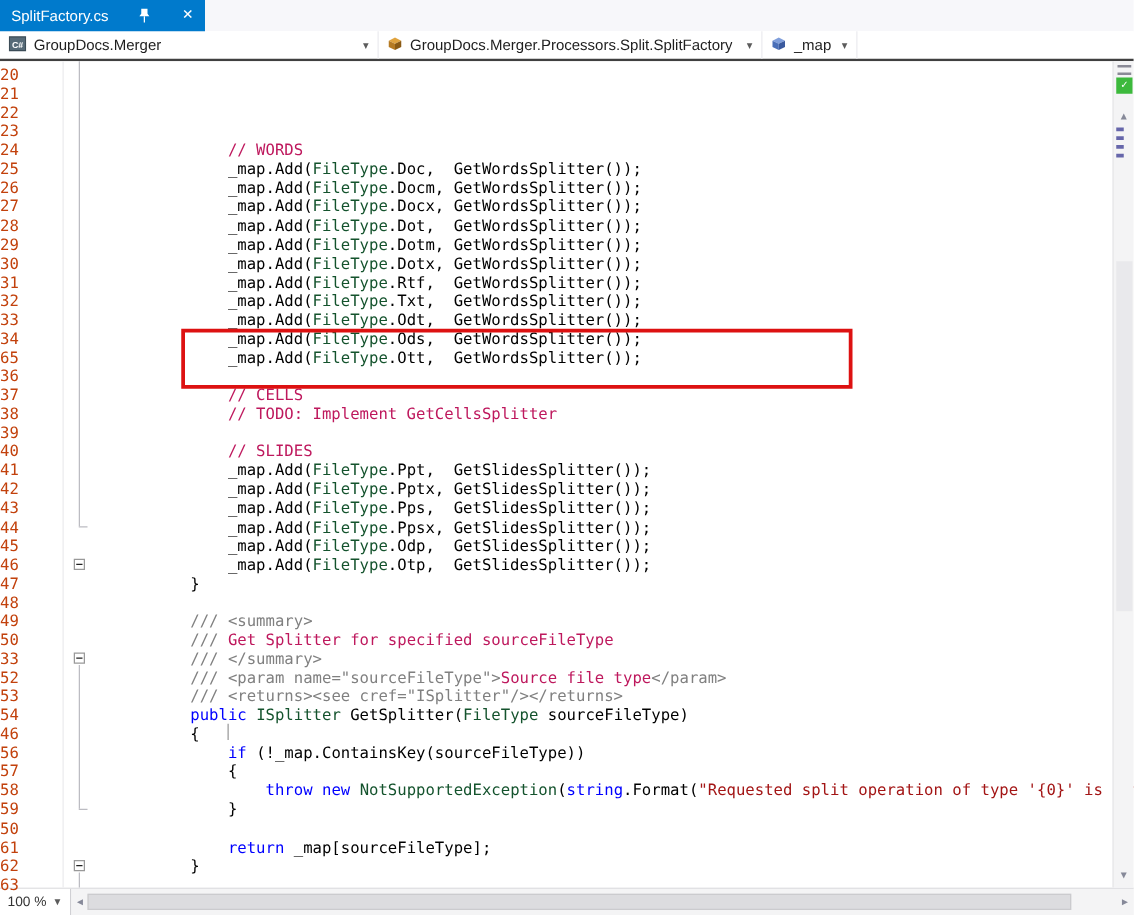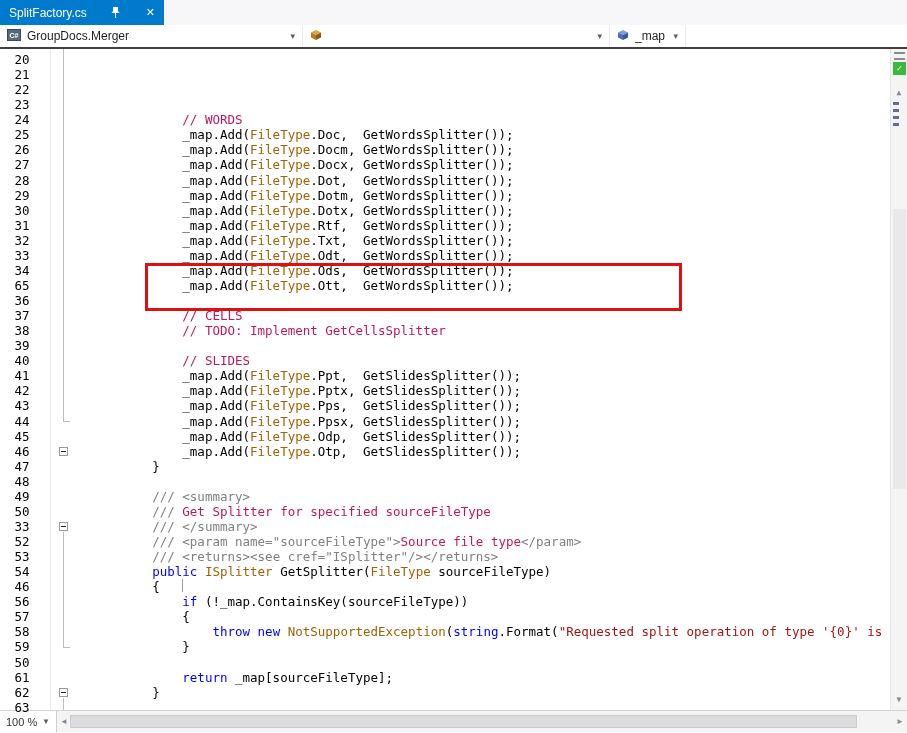--- a/index.html
+++ b/index.html
@@ -17,30 +17,30 @@
   
   .nav-bar{height:24px;background:#fff;display:flex;border-bottom:2px solid #404040}
   .combo{display:flex;align-items:center;gap:6px;padding:0 7px;font-size:12px;color:#1e1e1e;border-right:1px solid #ececef}
   .combo .combo-label{white-space:nowrap;overflow:hidden}
   .combo .caret{margin-left:auto;color:#5c5c5c;font-size:9px}
   .nav-fill{flex:1}
 
   
   .editor{position:relative;height:661px;display:flex;background:#fff;
     font-family:"DejaVu Sans Mono","Liberation Mono",monospace;font-size:12.5px;line-height:15.07px;color:#000}
-  .gutter{width:50px;flex:none;padding:3px 6px 0 0;text-align:center;color:#000000}
+  .gutter{width:50px;flex:none;padding:3px 6px 0 0;text-align:left;color:#c2410c}
   .ln{height:15.07px}
   .fold-margin{width:42px;flex:none;position:relative;border-left:1px solid #ebebee}
   .outline-v{position:absolute;left:12px;width:1px;background:#bcbcc2}
   .outline-tick{position:absolute;left:12px;height:1px;width:7px;background:#bcbcc2}
   .fold-box{position:absolute;left:8px;width:9px;height:9px;border:1px solid #999;background:#fff}
   .fold-box::after{content:"";position:absolute;left:1px;right:1px;top:3px;height:1px;background:#222}
   .code-col{flex:1;position:relative;padding-top:3px;overflow:hidden;white-space:pre}
   .code-line{height:15.07px;white-space:pre}
-  .cm{color:#be185d}.kw{color:#0000ff}.ty{color:#a16207}.str{color:#a31515}.doc{color:#808080}
+  .cm{color:#be185d}.kw{color:#0000ff}.ty{color:#14532d}.str{color:#a31515}.doc{color:#808080}
   .indent-guide{position:absolute;left:90px;top:530px;height:13px;width:1px;background:#9a9a9a}
   .annotation{position:absolute;border:3px solid #dd1111;left:145px;width:537px;z-index:6;background:transparent}
 
   
   .vscroll{position:absolute;top:0;right:0;width:17px;height:661px;background:#f4f4f5;border-left:1px solid #e6e6e8}
   .split-handle{position:absolute;top:3px;left:3px;width:11px;height:8px;border-top:2px solid #8a8a96;border-bottom:2px solid #8a8a96}
   .check-badge{position:absolute;top:13px;left:2px;width:13px;height:13px;background:#3cb93c;color:#fff;font-size:9px;line-height:13px;text-align:center;font-weight:bold}
   .sb-arrow{position:absolute;left:0;width:16px;text-align:center;font-size:8px;color:#868999}
   .sb-arrow.up{top:36px}
   .sb-arrow.down{bottom:3px}
@@ -88,20 +88,21 @@
       <span class="caret">▾</span>
     </div>
     <div class="combo" style="width:307px">
       <span>
         <svg width="12" height="12" viewBox="0 0 12 12">
             <polygon points="6,1 11,3.5 6,6 1,3.5" fill="#e0a33e"></polygon>
             <polygon points="1,3.5 6,6 6,11 1,8.5" fill="#b57a22"></polygon>
             <polygon points="11,3.5 6,6 6,11 11,8.5" fill="#8a5a14"></polygon>
           </svg>
       </span>
+      <span class="combo-label">GroupDocs.Merger.Processors.Split.SplitFactory</span>
       <span class="caret">▾</span>
     </div>
     <div class="combo" style="width:76px">
       <span>
         <svg width="12" height="12" viewBox="0 0 12 12">
             <polygon points="6,1 11,3.5 6,6 1,3.5" fill="#7f9edb"></polygon>
             <polygon points="1,3.5 6,6 6,11 1,8.5" fill="#4a6fb8"></polygon>
             <polygon points="11,3.5 6,6 6,11 11,8.5" fill="#3a5a9e"></polygon>
           </svg>
       </span>

